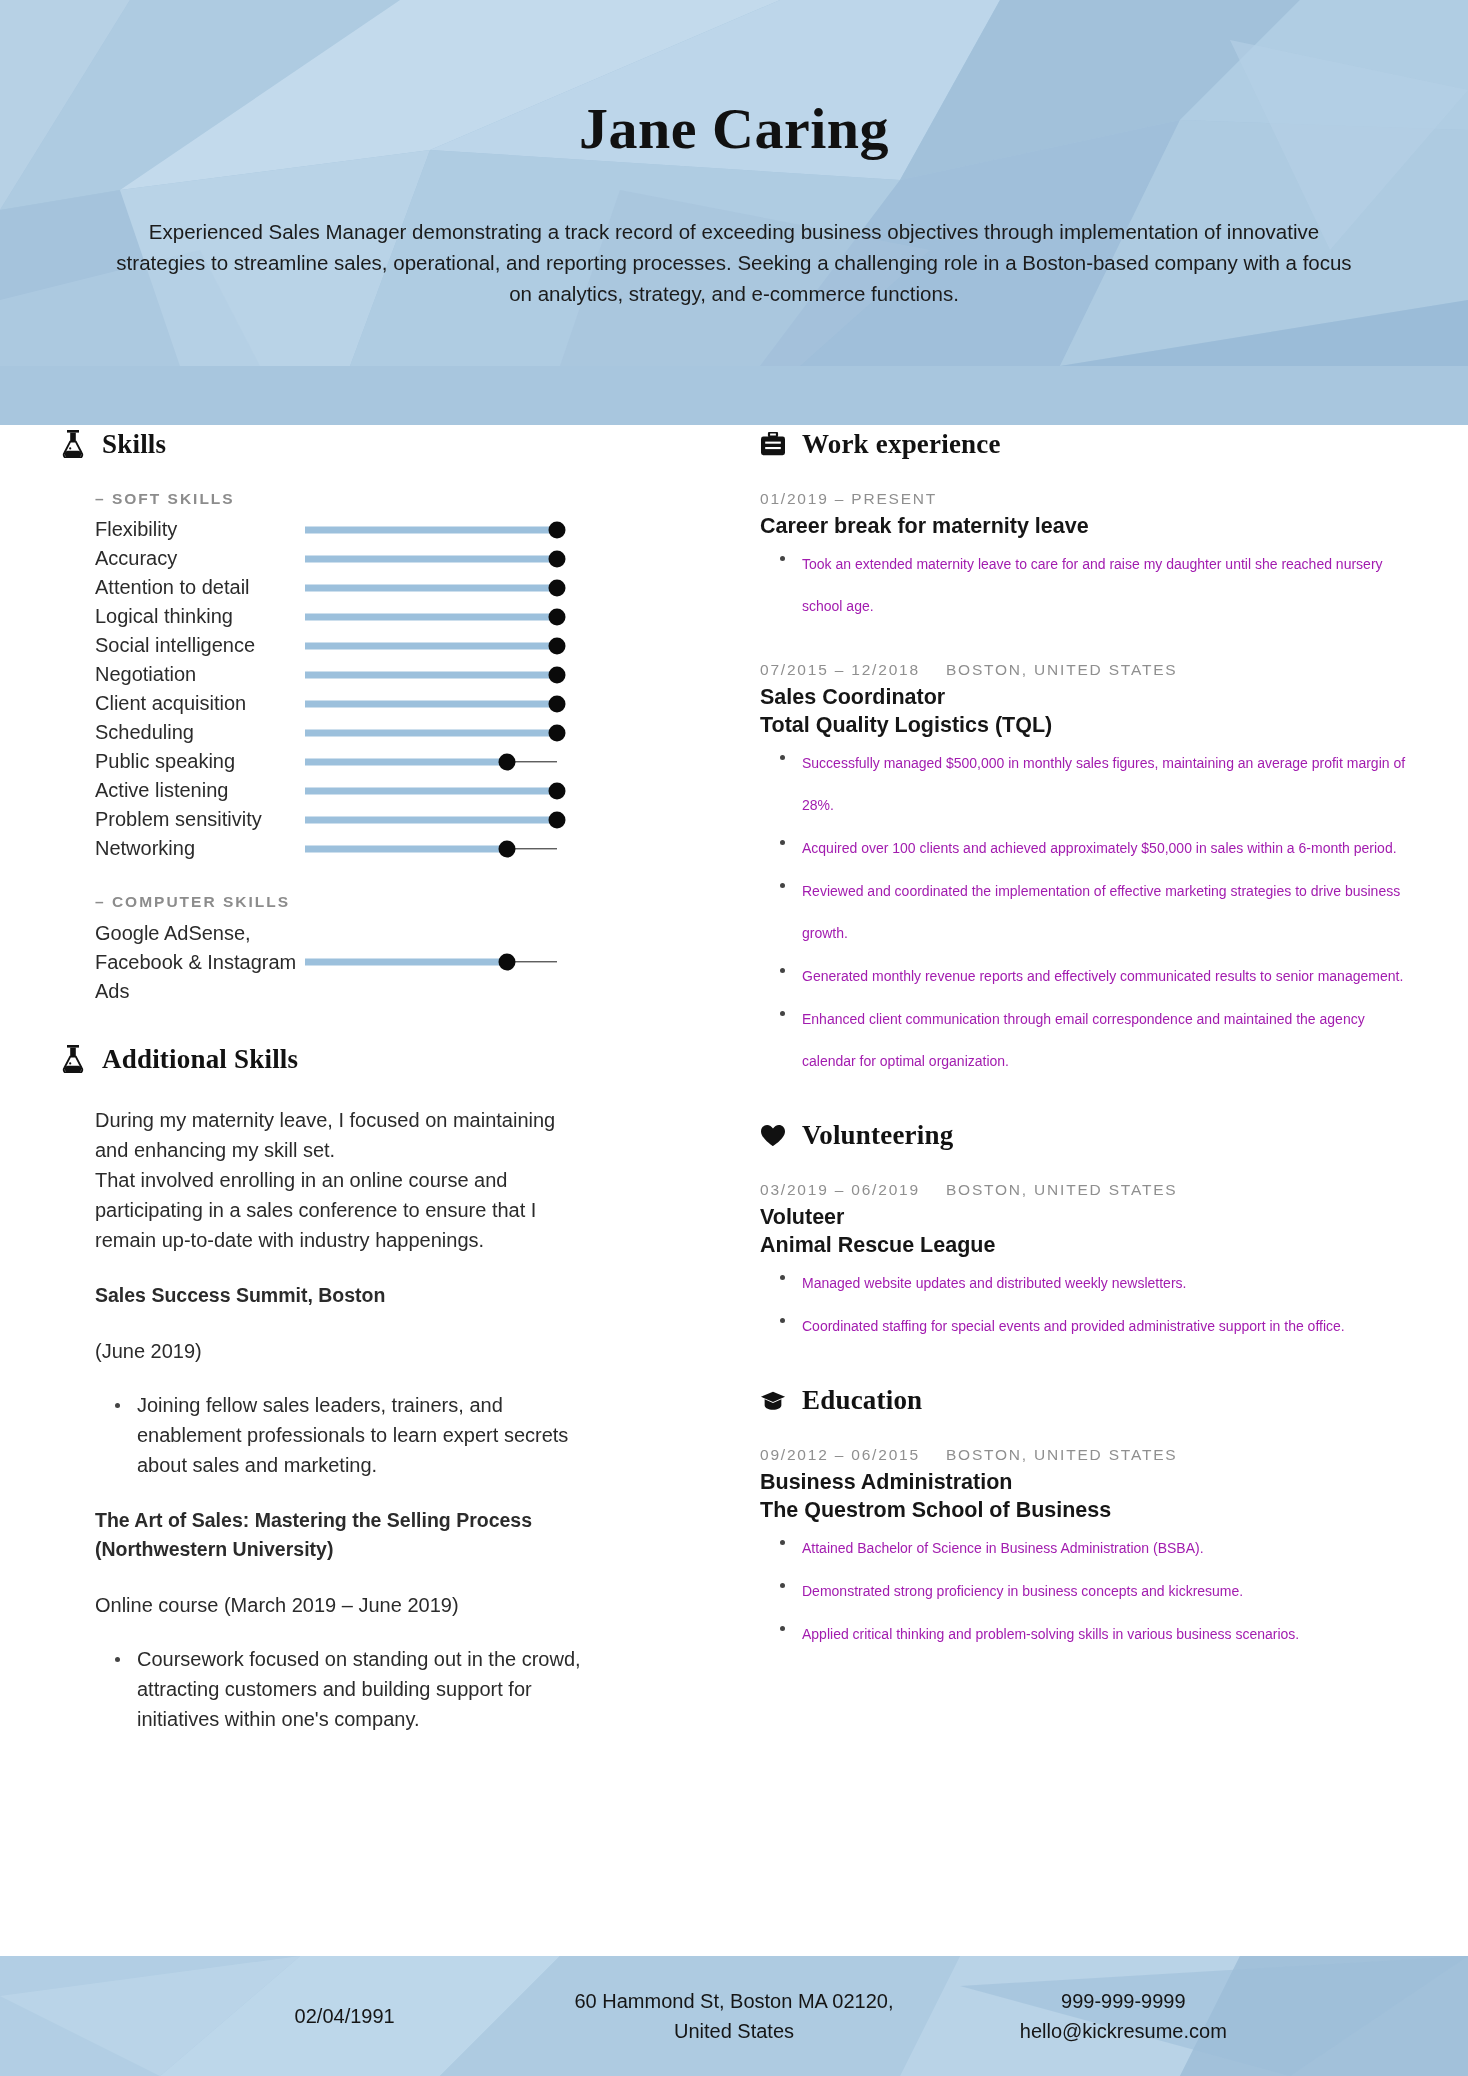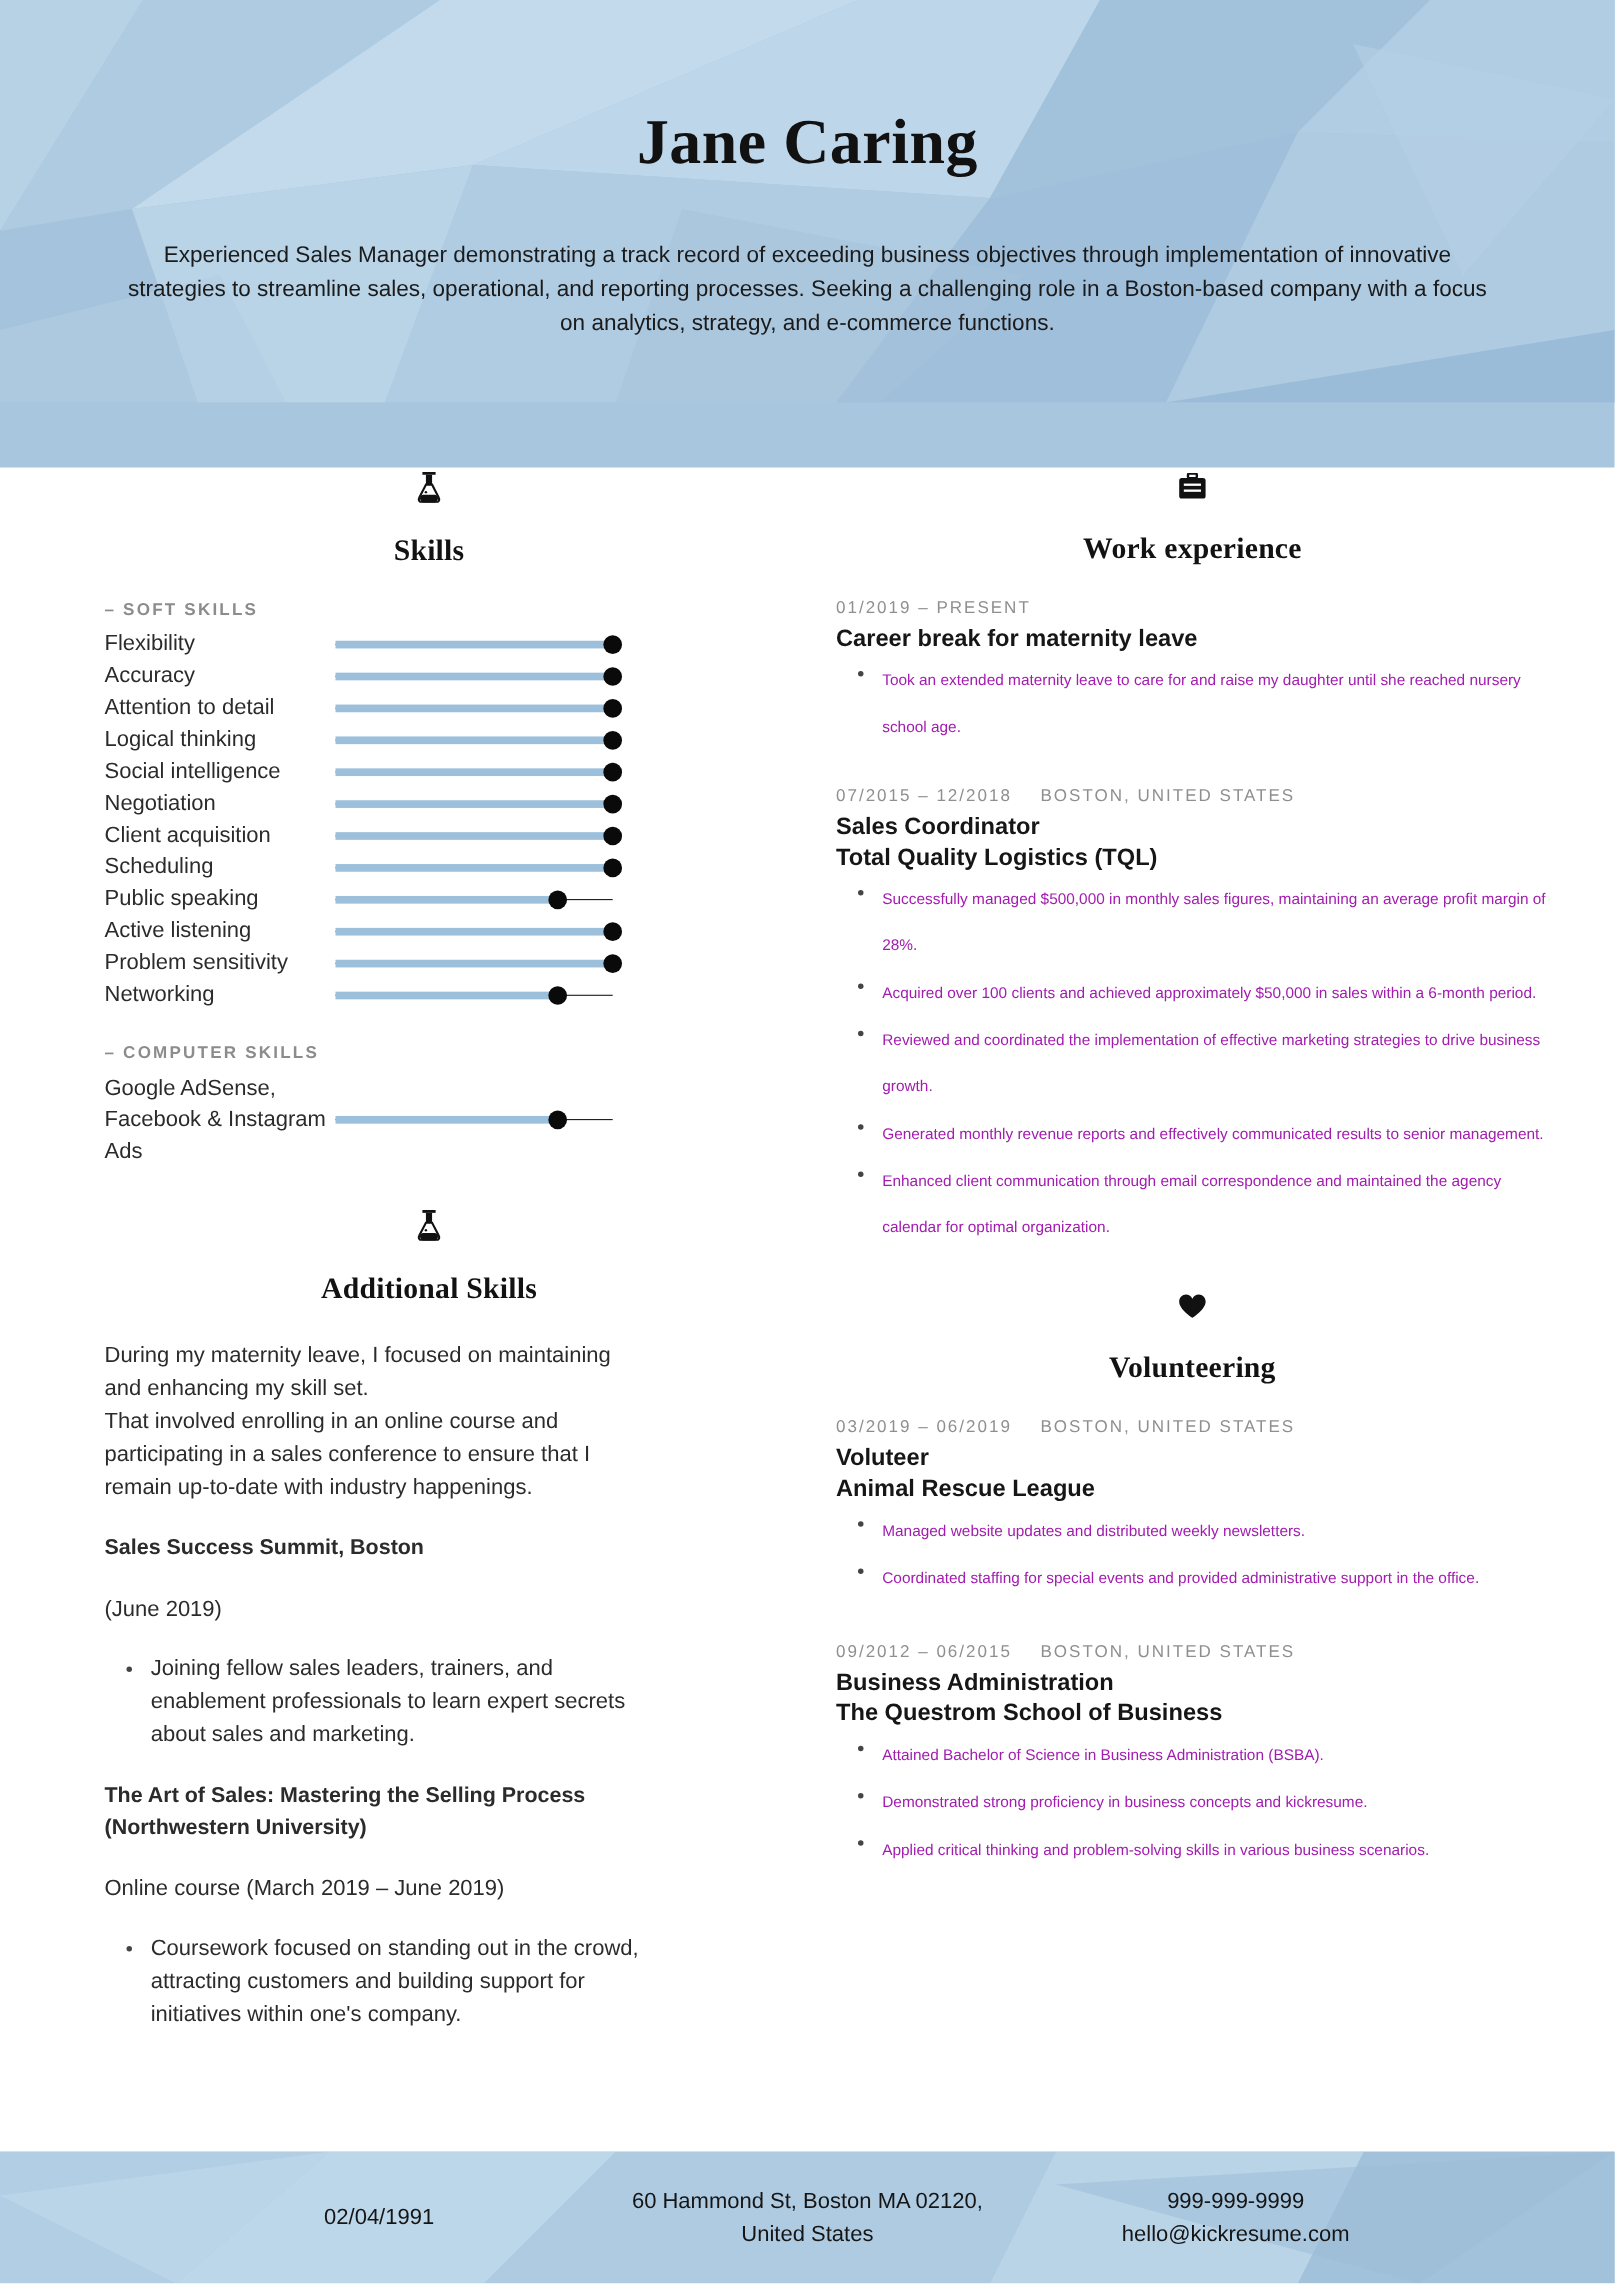--- a/index.html
+++ b/index.html
@@ -30,23 +30,22 @@
     text-align:center;font-size:20.5px;line-height:31px;color:#1b1b1b;
   }
 
   
   .columns{position:relative;display:flex;width:1468px;padding-top:4px;box-sizing:border-box;}
   .col-left{width:760px;padding:0 40px 0 60px;box-sizing:border-box;}
   .col-right{width:708px;padding:0 60px 0 0px;box-sizing:border-box;}
 
   
   .section-head{
-    display:flex;align-items:center;gap:28px;
+    display:flex;align-items:flex-start;gap:16px;
     margin:0 0 30px 0;
-    flex-direction:column;
   }
   .section-head .sec-icon{width:26px;height:30px;flex:0 0 26px;display:flex;align-items:center;justify-content:center;}
   .section-head .sec-icon svg{display:block;}
   .section-head .sec-title{
     font-family:"Liberation Serif", serif;
     font-weight:bold;font-size:27px;color:#121212;letter-spacing:.2px;
   }
   .sec-block{margin-bottom:38px;}
 
   
@@ -382,20 +381,29 @@
               <div class="entry-sub">Animal Rescue League</div>
               <ul class="entry-bullets">
                 <li>Managed website updates and distributed weekly newsletters.</li>
                 <li>Coordinated staffing for special events and provided administrative support in the office.</li>
               </ul>
             </div>
           </div>
       </div>
 
       <div class="sec-block" style="margin-top:28px;">
+        <div class="section-head">
+          <span class="sec-icon">
+            <svg width="28" height="21" viewBox="0 0 28 21" fill="#111">
+              <path d="M14 1 L27 6.5 L14 12 L1 6.5 Z"></path>
+              <path d="M5 9.2 L5 15.6 C5 18.6 9.1 20.4 14 20.4 C18.9 20.4 23 18.6 23 15.6 L23 9.2 L14 13.1 Z"></path>
+            </svg>
+          </span>
+          <span class="sec-title">Education</span>
+        </div>
         <div id="education-entries">
             <div class="entry">
               <div class="entry-meta">
                 <span>09/2012 – 06/2015</span>
                 <span>BOSTON, UNITED STATES</span>
               </div>
               <div class="entry-title">Business Administration</div>
               <div class="entry-sub">The Questrom School of Business</div>
               <ul class="entry-bullets">
                 <li>Attained Bachelor of Science in Business Administration (BSBA).</li>

